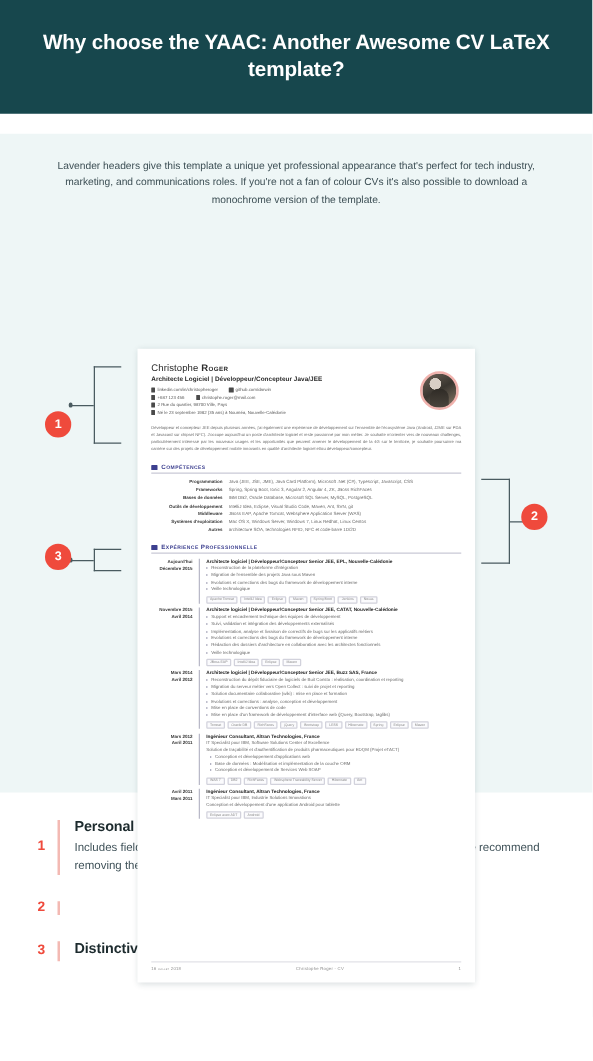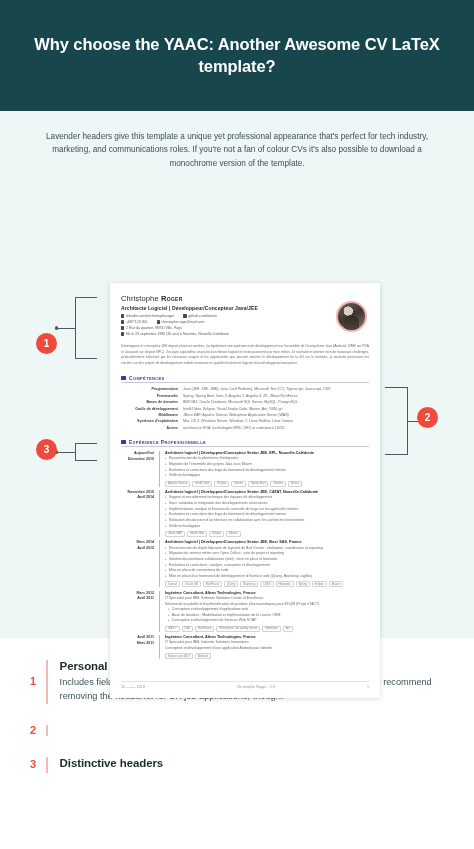--- a/index.html
+++ b/index.html
@@ -6,55 +6,56 @@
   html, body {
     width: 474px; height: 849px;
     font-family: "Liberation Sans", sans-serif;
     background: #ffffff;
     overflow: hidden;
   }
   .page { position: relative; width: 474px; height: 849px; background:#ffffff; }
 
   
   .hero {
-    height: 111px;
+    height: 91px;
     background: #17474d;
     display: flex; align-items: center; justify-content: center;
     padding: 14px 34px;
   }
   .hero-title {
     color: #ffffff;
     font-size: 16.5px;
     font-weight: bold;
     line-height: 1.32;
     text-align: center;
     letter-spacing: -0.1px;
   }
 
   
   .body-wrap {
     background: #eef6f6;
     height: 527px;
     position: relative;
     padding-top: 15px;
+    margin-top: 16px;
   }
   .intro {
     color: #3d4f55;
     font-size: 8.2px;
     line-height: 1.62;
     text-align: center;
     padding: 0 34px;
     margin-top: 4px;
   }
 
   
   .cv-sheet {
     position: absolute;
     left: 110px; top: 172px;
-    width: 270px; height: 415px;
+    width: 270px; height: 507px;
     background: #ffffff;
     box-shadow: 0 1px 5px rgba(20,50,55,.17);
     padding: 11px 11px 0 11px;
     overflow: hidden;
   }
   .cv-name {
     font-size: 7.6px; color: #2a2a2a; letter-spacing: .1px;
   }
   .cv-name b { font-variant: small-caps; font-weight: bold; letter-spacing: .3px; }
   .cv-role {

